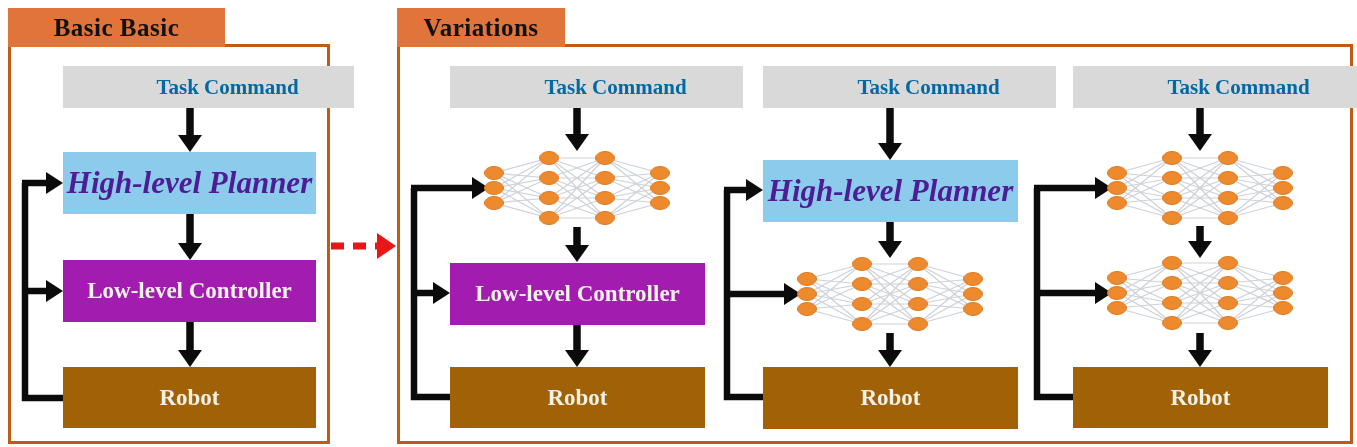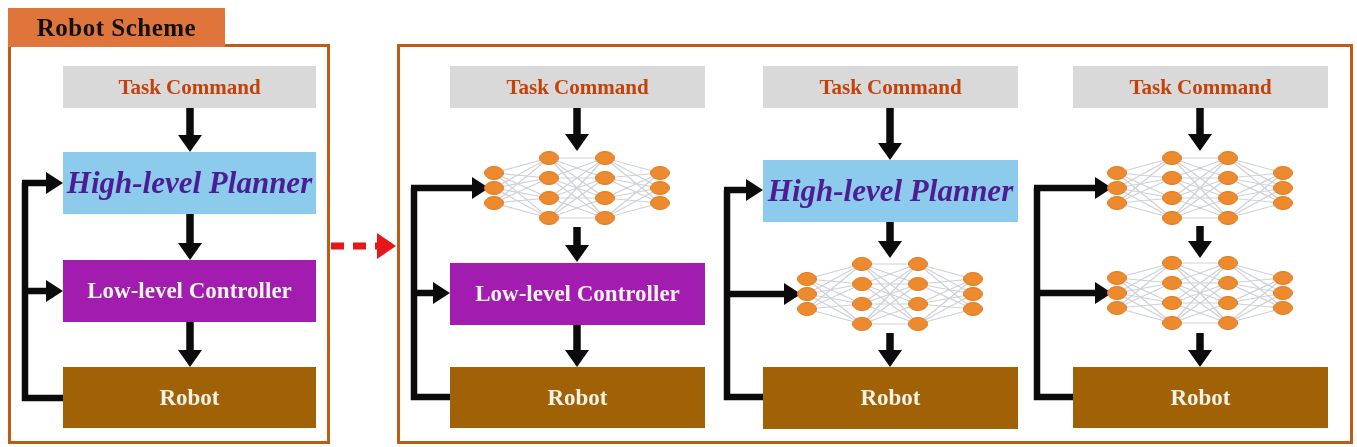--- a/index.html
+++ b/index.html
@@ -9,21 +9,21 @@
   }
   .panel{position:absolute;border:3px solid #BE5B17;background:transparent;z-index:1;}
   .tab{
     position:absolute;background:#E0753B;z-index:3;display:flex;align-items:center;justify-content:center;
     font-weight:bold;font-size:25px;color:#111111;letter-spacing:.5px;
   }
   .box{
     position:absolute;z-index:2;display:flex;align-items:center;justify-content:center;
     font-weight:bold;text-align:center;
   }
-  .box.task{background:#D9D9D9;color:#c2410c;font-size:21px;}
+  .box.task{background:#D9D9D9;color:#0369a1;font-size:21px;padding-left:38px;}
   .box.planner{background:#8DCBEC;color:#4c1d95;font-size:31px;font-style:italic;}
   .box.controller{background:#a21caf;color:#F2F2E9;font-size:23px;}
   .box.robot{background:#a16207;color:#F2F1E6;font-size:23px;}
   #overlay{position:absolute;left:0;top:0;z-index:1;}
 </style>
 </head>
 <body>
 
 <div id="stage">
 
@@ -329,37 +329,40 @@
         <ellipse cx="1228" cy="303" rx="9.5" ry="6.5" fill="#EE8A2E" stroke="#DD7A22" stroke-width="1"></ellipse>
         <ellipse cx="1228" cy="323" rx="9.5" ry="6.5" fill="#EE8A2E" stroke="#DD7A22" stroke-width="1"></ellipse>
         <ellipse cx="1283" cy="278" rx="9.5" ry="6.5" fill="#EE8A2E" stroke="#DD7A22" stroke-width="1"></ellipse>
         <ellipse cx="1283" cy="293" rx="9.5" ry="6.5" fill="#EE8A2E" stroke="#DD7A22" stroke-width="1"></ellipse>
         <ellipse cx="1283" cy="308" rx="9.5" ry="6.5" fill="#EE8A2E" stroke="#DD7A22" stroke-width="1"></ellipse>
       </g>
     </svg>
 
   <div class="panel" style="left:8px;top:44px;width:316px;height:394px;"></div>
   <div class="tab" style="left:8px;top:8px;width:217px;height:39px;">
-    <span>Robot Scheme</span>
+    <span>Basic Basic</span>
   </div>
 
   <div class="box task" style="left:63px;top:66px;width:253px;height:42px;">
     <span>Task Command</span>
   </div>
   <div class="box planner" style="left:63px;top:152px;width:253px;height:62px;">
     <span>High-level Planner</span>
   </div>
   <div class="box controller" style="left:63px;top:260px;width:253px;height:62px;">
     <span>Low-level Controller</span>
   </div>
   <div class="box robot" style="left:63px;top:367px;width:253px;height:61px;">
     <span>Robot</span>
   </div>
 
   <div class="panel" style="left:397px;top:44px;width:950px;height:394px;"></div>
+  <div class="tab" style="left:397px;top:8px;width:168px;height:39px;">
+    <span>Variations</span>
+  </div>
 
   <div class="box task" style="left:450px;top:66px;width:255px;height:42px;">
     <span>Task Command</span>
   </div>
   <div class="box controller" style="left:450px;top:263px;width:255px;height:62px;">
     <span>Low-level Controller</span>
   </div>
   <div class="box robot" style="left:450px;top:367px;width:255px;height:61px;">
     <span>Robot</span>
   </div>

